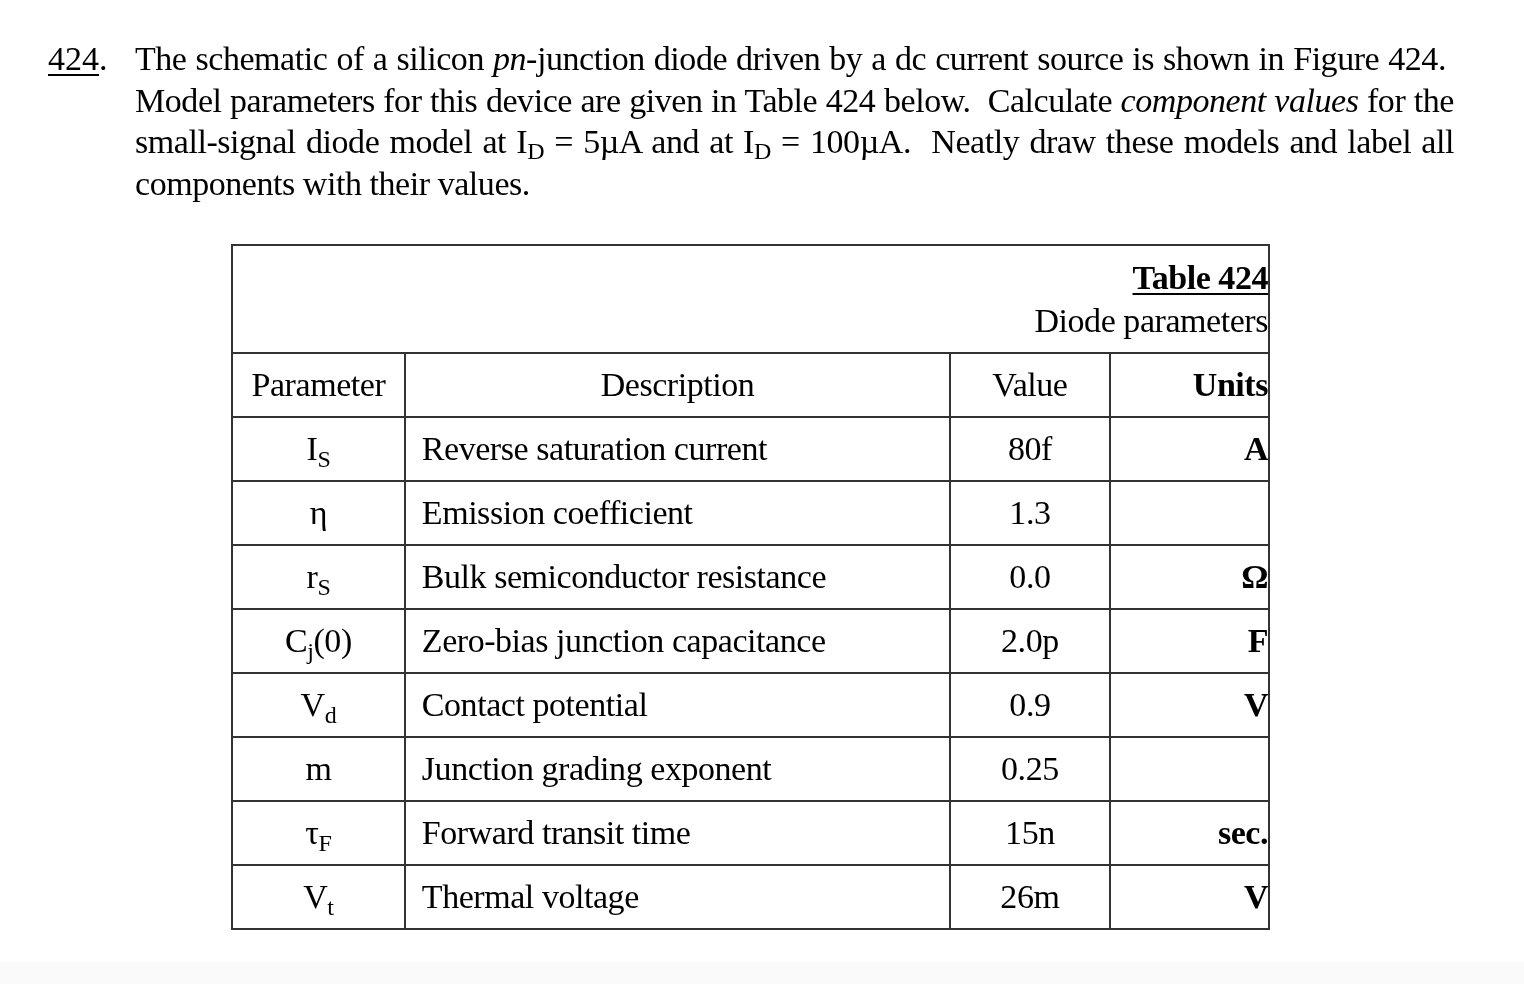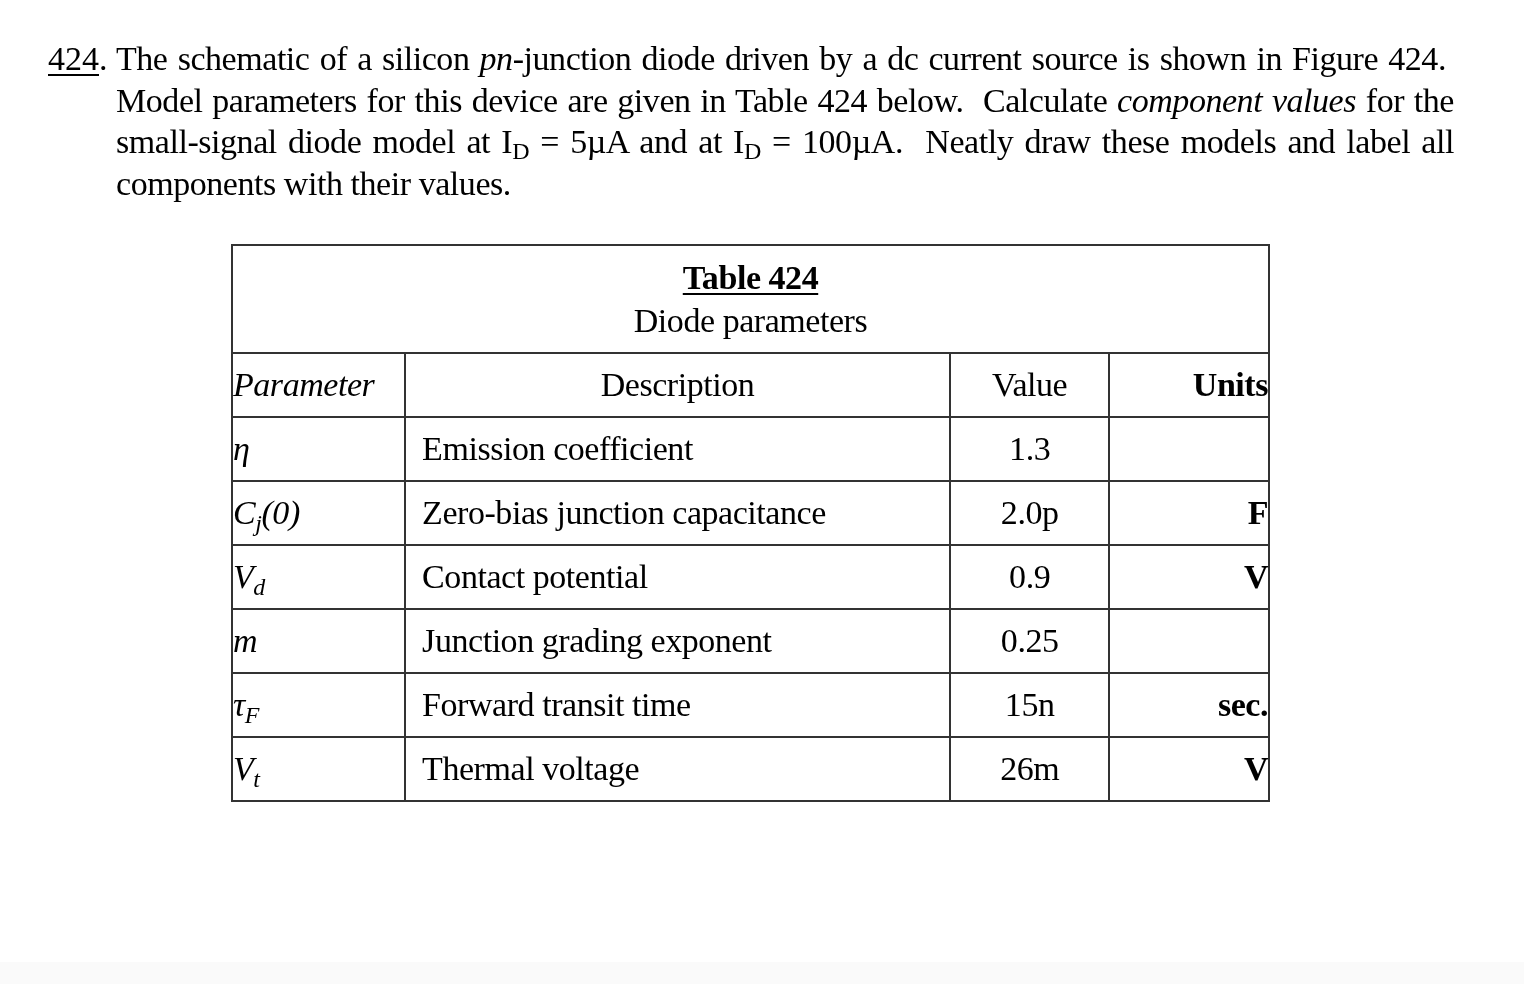--- a/index.html
+++ b/index.html
@@ -16,41 +16,41 @@
   }
   .problem {
     position: absolute; left: 48px; top: 38px; width: 1406px;
     font-size: 34px; line-height: 41.5px;
   }
   .problem .num {
     position: absolute; left: 0; top: 0;
   }
   .problem .num u { text-decoration: underline; text-underline-offset: 4px; text-decoration-thickness: 2px; }
   .problem .text {
-    margin-left: 68px;
+    margin-left: 87px;
     text-align: justify;
     text-align-last: left;
     letter-spacing: -0.45px;
   }
   .problem sub { font-size: 24px; vertical-align: -6px; line-height: 0; }
   table.params {
     position: absolute; left: 231px; top: 244px;
     border-collapse: collapse;
     width: 1039px;
     font-size: 34px;
     letter-spacing: -0.45px;
   }
   table.params td {
     border: 2px solid #333;
     height: 62px; padding: 0;
     vertical-align: middle;
   }
-  td.title-cell { height: 106px !important; text-align: center; line-height: 43px; }
+  td.title-cell { height: 106px !important; text-align: right; line-height: 43px; }
   .title-main { font-weight: bold; text-decoration: underline; text-underline-offset: 4px; text-decoration-thickness: 2px; }
-  .c-param { width: 172px; text-align: left; font-style: italic; }
+  .c-param { width: 172px; text-align: center; }
   .c-desc { width: 538px; text-align: left; padding-left: 16px !important; margin-left: 28px; }
   .c-desc.hdr { text-align: center; padding-left: 0 !important; }
   .c-val { width: 160px; text-align: center; margin-left: 36px; }
   .c-unit { width: 160px; text-align: right; font-weight: bold; }
   .sub { font-size: 24px; vertical-align: -7px; line-height: 0; }
 </style>
 </head>
 <body>
 
 <div class="bottom-band"></div>
@@ -75,24 +75,36 @@
   </tr>
   <tr>
     <td class="c-param">Parameter</td>
     <td class="c-desc hdr">Description</td>
     <td class="c-val">Value</td>
     <td class="c-unit">Units</td>
   </tr>
   </tbody>
     <tbody id="rows">
       <tr>
+        <td class="c-param"><span>I</span><span class="sub">S</span><span></span></td>
+        <td class="c-desc">Reverse saturation current</td>
+        <td class="c-val">80f</td>
+        <td class="c-unit">A</td>
+      </tr>
+      <tr>
         <td class="c-param"><span>η</span><span class="sub"></span><span></span></td>
         <td class="c-desc">Emission coefficient</td>
         <td class="c-val">1.3</td>
         <td class="c-unit"></td>
+      </tr>
+      <tr>
+        <td class="c-param"><span>r</span><span class="sub">S</span><span></span></td>
+        <td class="c-desc">Bulk semiconductor resistance</td>
+        <td class="c-val">0.0</td>
+        <td class="c-unit">Ω</td>
       </tr>
       <tr>
         <td class="c-param"><span>C</span><span class="sub">j</span><span>(0)</span></td>
         <td class="c-desc">Zero-bias junction capacitance</td>
         <td class="c-val">2.0p</td>
         <td class="c-unit">F</td>
       </tr>
       <tr>
         <td class="c-param"><span>V</span><span class="sub">d</span><span></span></td>
         <td class="c-desc">Contact potential</td>

